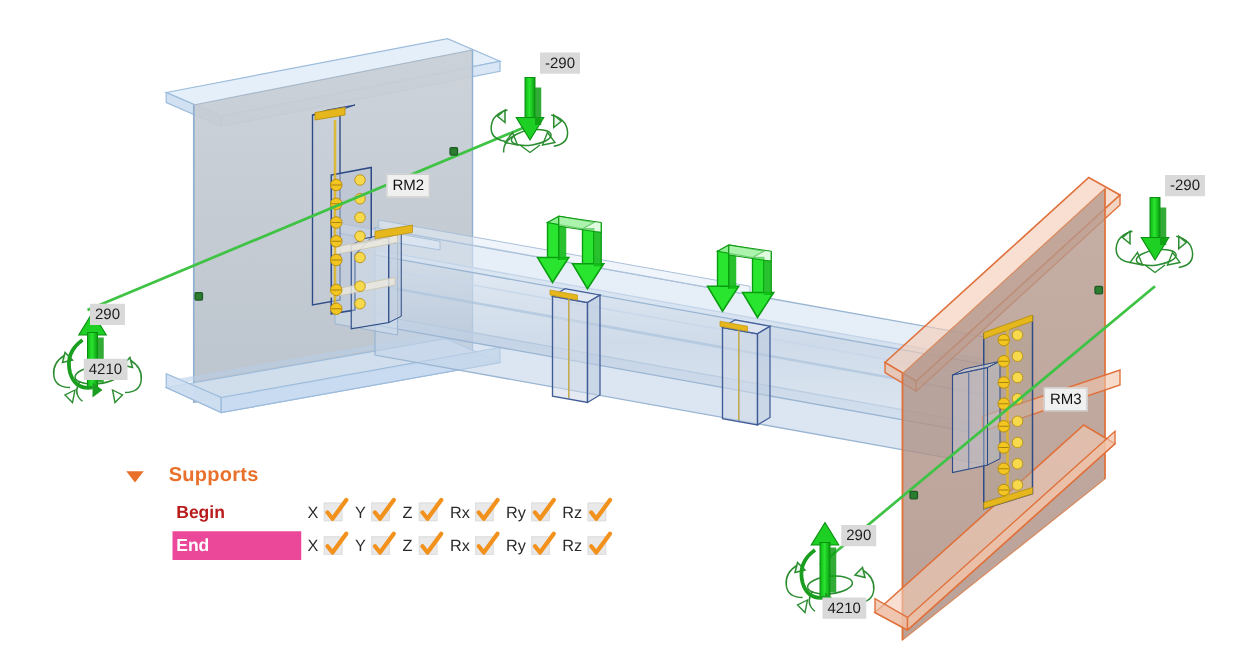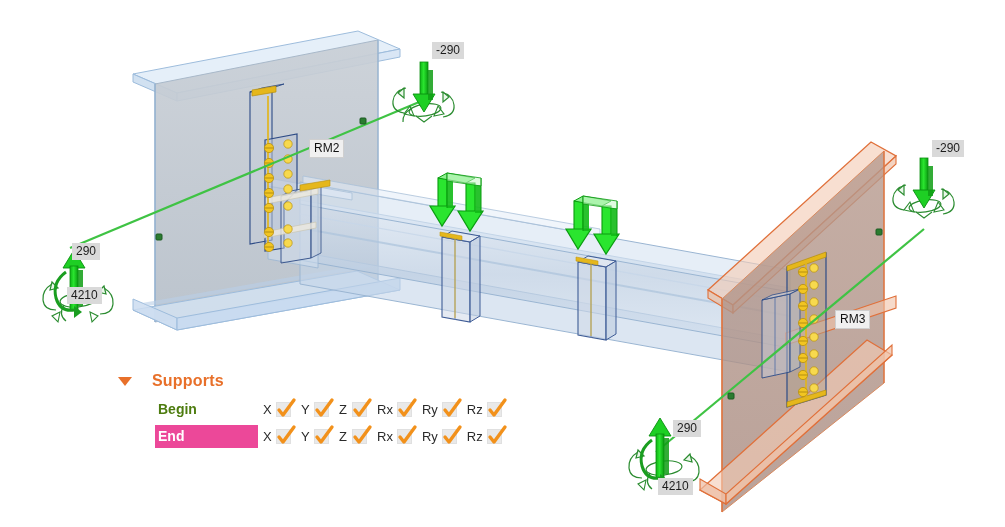--- a/index.html
+++ b/index.html
@@ -17,21 +17,21 @@
     background: #ffffff;
   }
   #viewport {
     position: absolute;
     left: 0; top: 0;
     width: 1005px; height: 527px;
   }
   
   #supports-panel {
     position: absolute;
-    left: 118px;
+    left: 101px;
     top: 368px;
     width: 420px;
     user-select: none;
   }
   .panel-header {
     display: flex;
     align-items: center;
     gap: 20px;
     height: 26px;
   }
@@ -52,21 +52,21 @@
     display: flex;
     align-items: center;
     height: 23px;
     margin-top: 4px;
   }
   .row-label {
     width: 103px;
     margin-left: 37px;
     font-size: 14px;
     font-weight: bold;
-    color: #4d7c0f;
+    color: #b91c1c;
     padding-left: 3px;
     line-height: 23px;
     height: 23px;
   }
   .row-label.selected {
     background: #ec4899;
     color: #ffffff;
     font-weight: bold;
   }
   .dof-list {

